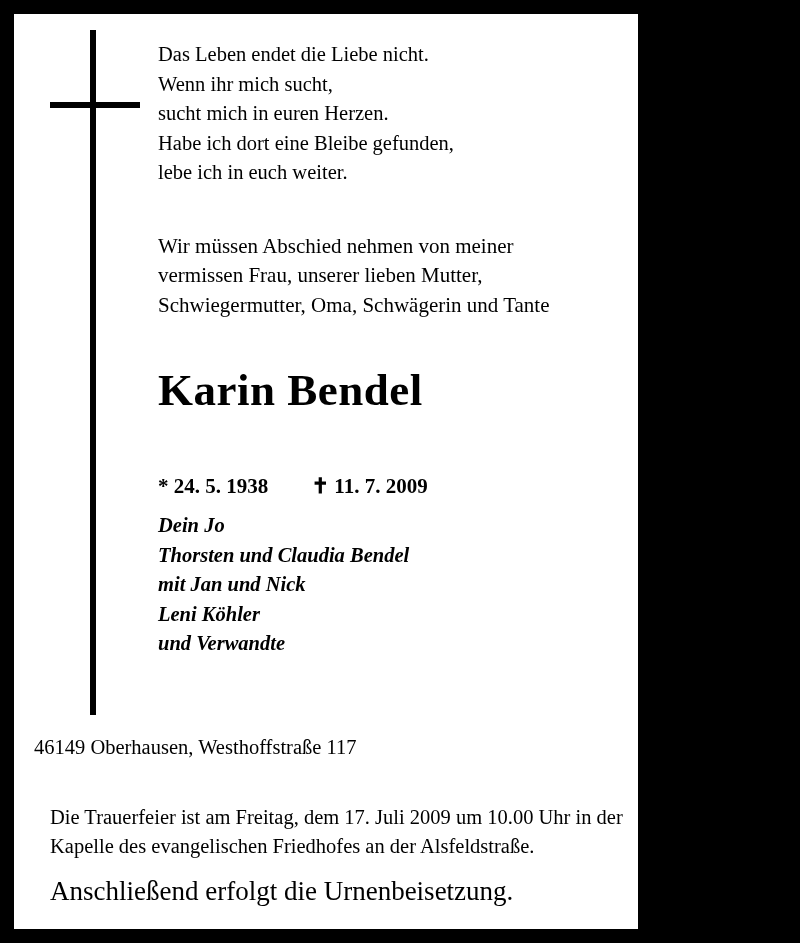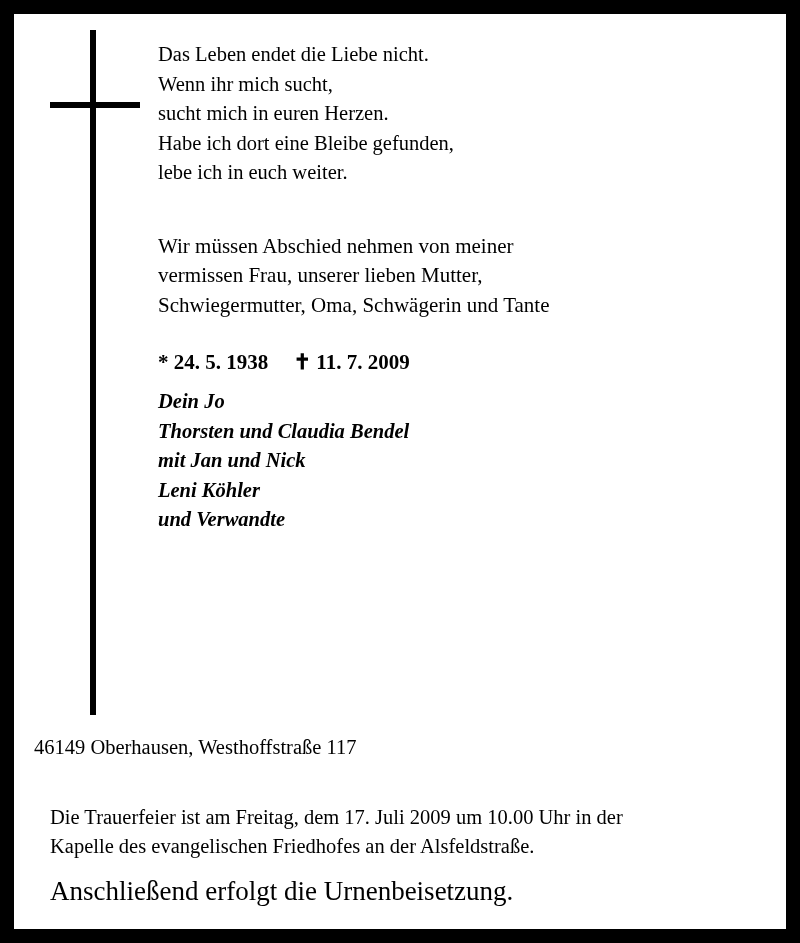--- a/index.html
+++ b/index.html
@@ -11,21 +11,21 @@
     width: 800px;
     height: 943px;
     font-family: "Liberation Serif", serif;
     color: #000000;
     overflow: hidden;
   }
   .obituary {
     position: absolute;
     left: 14px;
     top: 14px;
-    width: 772px;
+    width: 624px;
     height: 915px;
     background: #ffffff;
     box-sizing: border-box;
   }
   
   .cross {
     position: absolute;
     left: 36px;
     top: 16px;
     width: 90px;
@@ -71,24 +71,25 @@
     letter-spacing: 0.5px;
     padding-top: 44px;
   }
   .dates {
     font-size: 21px;
     font-weight: bold;
     padding-top: 30px;
   }
   .dates .birth {
     display: inline-block;
+    margin-top: 28px;
   }
   .dates .death {
     display: inline-block;
-    margin-left: 20px;
+    margin-left: 38px;
   }
   .farewell {
     font-size: 20.5px;
     padding-top: 43px;
   }
   .survivors {
     font-size: 20.5px;
     font-weight: bold;
     line-height: 29.5px;
     padding-top: 12px;
@@ -129,20 +130,21 @@
 
   <div class="content">
     <div class="verse">Das Leben endet die Liebe nicht.
 Wenn ihr mich sucht,
 sucht mich in euren Herzen.
 Habe ich dort eine Bleibe gefunden,
 lebe ich in euch weiter.</div>
     <div class="intro">Wir müssen Abschied nehmen von meiner
 vermissen Frau, unserer lieben Mutter,
 Schwiegermutter, Oma, Schwägerin und Tante</div>
+    <div class="name">Karin Bendel</div>
     <div class="dates">
       <span class="birth">* 24. 5. 1938</span>
       <span class="death">✝ 11. 7. 2009</span>
     </div>
     <div class="survivors">Dein Jo
 Thorsten und Claudia Bendel
 mit Jan und Nick
 Leni Köhler
 und Verwandte</div>
   </div>

